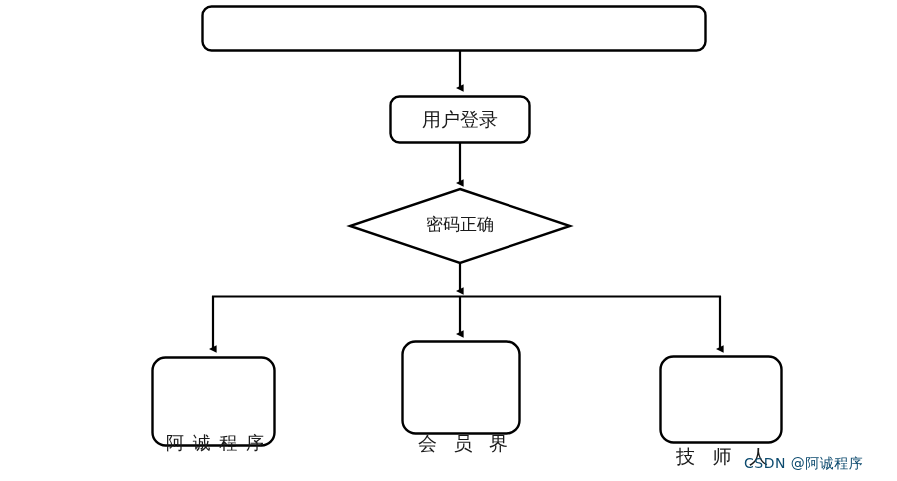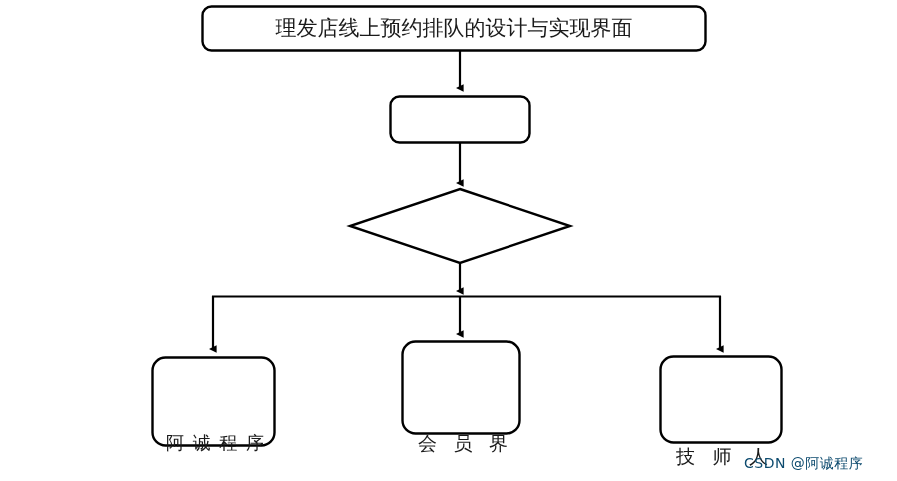--- a/index.html
+++ b/index.html
@@ -138,23 +138,24 @@
 
     <line x1="720" y1="296" x2="720" y2="349" stroke="#000000" stroke-width="2.2" marker-end="url(#arrowhead)"></line>
 
     <rect x="152.5" y="357.5" width="122" height="88" rx="13" ry="13" fill="#ffffff" stroke="#000000" stroke-width="2.4"></rect>
 
     <rect x="402.5" y="341.5" width="117" height="92" rx="13" ry="13" fill="#ffffff" stroke="#000000" stroke-width="2.4"></rect>
 
     <rect x="660.5" y="356.5" width="121" height="86" rx="13" ry="13" fill="#ffffff" stroke="#000000" stroke-width="2.4"></rect>
   </svg>
 
-  <div class="node-label" id="label-title">理发店线上预约排队的设计与实现界面</div>
 
+  <div class="node-label" id="label-login">用户登录</div>
 
+  <div class="node-label" id="label-decision">密码正确</div>
 
   <div class="node-label" id="label-admin">
     <span class="ln">阿诚程序</span>
     
   </div>
 
   <div class="node-label" id="label-member">
     <span class="ln">会员界</span>
     
   </div>

